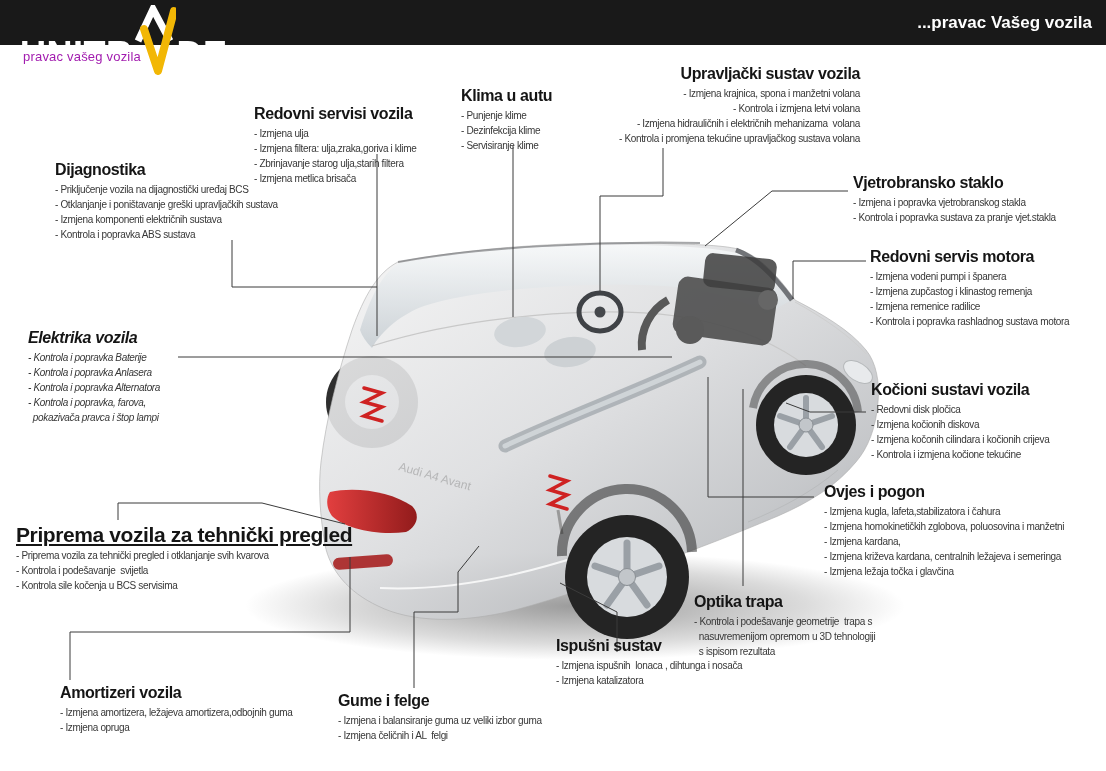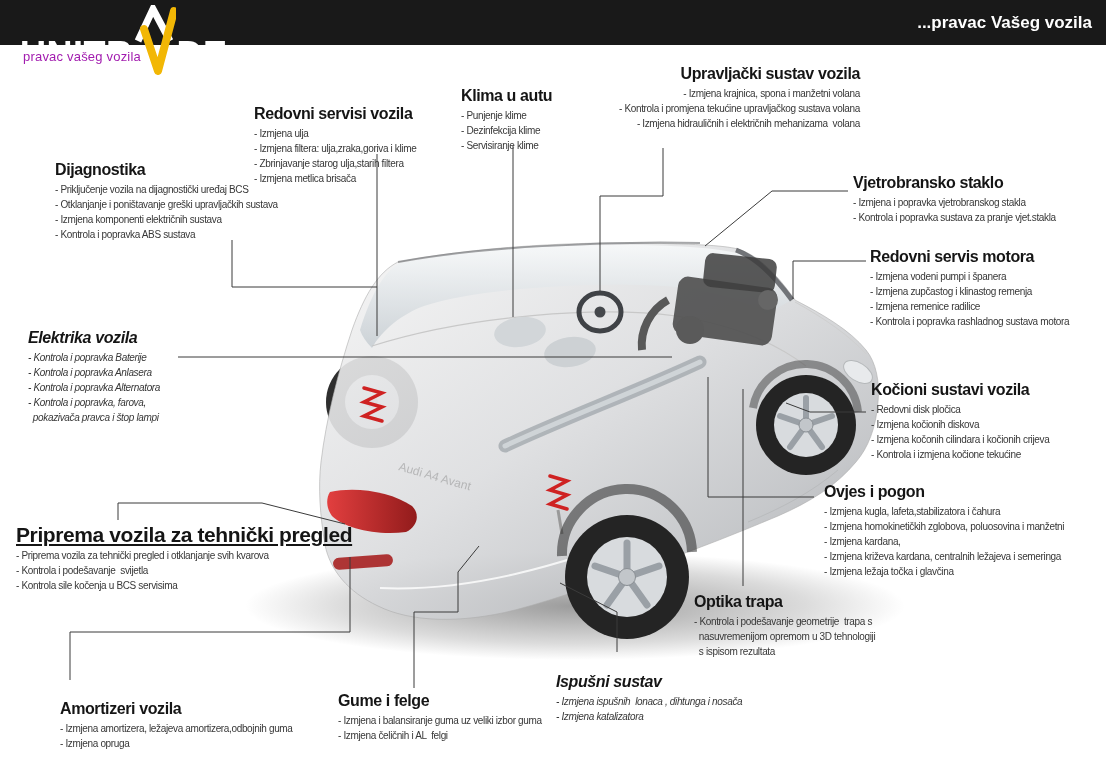--- a/index.html
+++ b/index.html
@@ -192,22 +192,23 @@
       <div>- Punjenje klime</div>
       <div>- Dezinfekcija klime</div>
       <div>- Servisiranje klime</div>
     </div>
 </section>
 
 <section class="callout" style="left:619px;top:64px;text-align:right;">
   <h2>Upravljački sustav vozila</h2>
   <div class="items">
       <div>- Izmjena krajnica, spona i manžetni volana</div>
+      <div>- Kontrola i izmjena letvi volana</div>
+      <div>- Izmjena hidrauličnih i električnih mehanizama  volana</div>
       <div>- Kontrola i promjena tekućine upravljačkog sustava volana</div>
-      <div>- Izmjena hidrauličnih i električnih mehanizama  volana</div>
     </div>
 </section>
 
 <section class="callout" style="left:55px;top:160px;">
   <h2>Dijagnostika</h2>
   <div class="items">
       <div>- Priključenje vozila na dijagnostički uređaj BCS</div>
       <div>- Otklanjanje i poništavanje greški upravljačkih sustava</div>
       <div>- Izmjena komponenti električnih sustava</div>
       <div>- Kontrola i popravka ABS sustava</div>
@@ -275,29 +276,29 @@
 
 <section class="callout" style="left:694px;top:592px;">
   <h2>Optika trapa</h2>
   <div class="items">
       <div>- Kontrola i podešavanje geometrije  trapa s</div>
       <div>  nasuvremenijom opremom u 3D tehnologiji</div>
       <div>  s ispisom rezultata</div>
     </div>
 </section>
 
-<section class="callout" style="left:556px;top:672px;font-style:italic;">
+<section class="callout" style="left:556px;top:636px;">
   <h2>Ispušni sustav</h2>
   <div class="items">
       <div>- Izmjena ispušnih  lonaca , dihtunga i nosača</div>
       <div>- Izmjena katalizatora</div>
     </div>
 </section>
 
-<section class="callout" style="left:60px;top:683px;margin-top:16px;">
+<section class="callout" style="left:60px;top:683px;">
   <h2>Amortizeri vozila</h2>
   <div class="items">
       <div>- Izmjena amortizera, ležajeva amortizera,odbojnih guma</div>
       <div>- Izmjena opruga</div>
     </div>
 </section>
 
 <section class="callout" style="left:338px;top:691px;">
   <h2>Gume i felge</h2>
   <div class="items">

